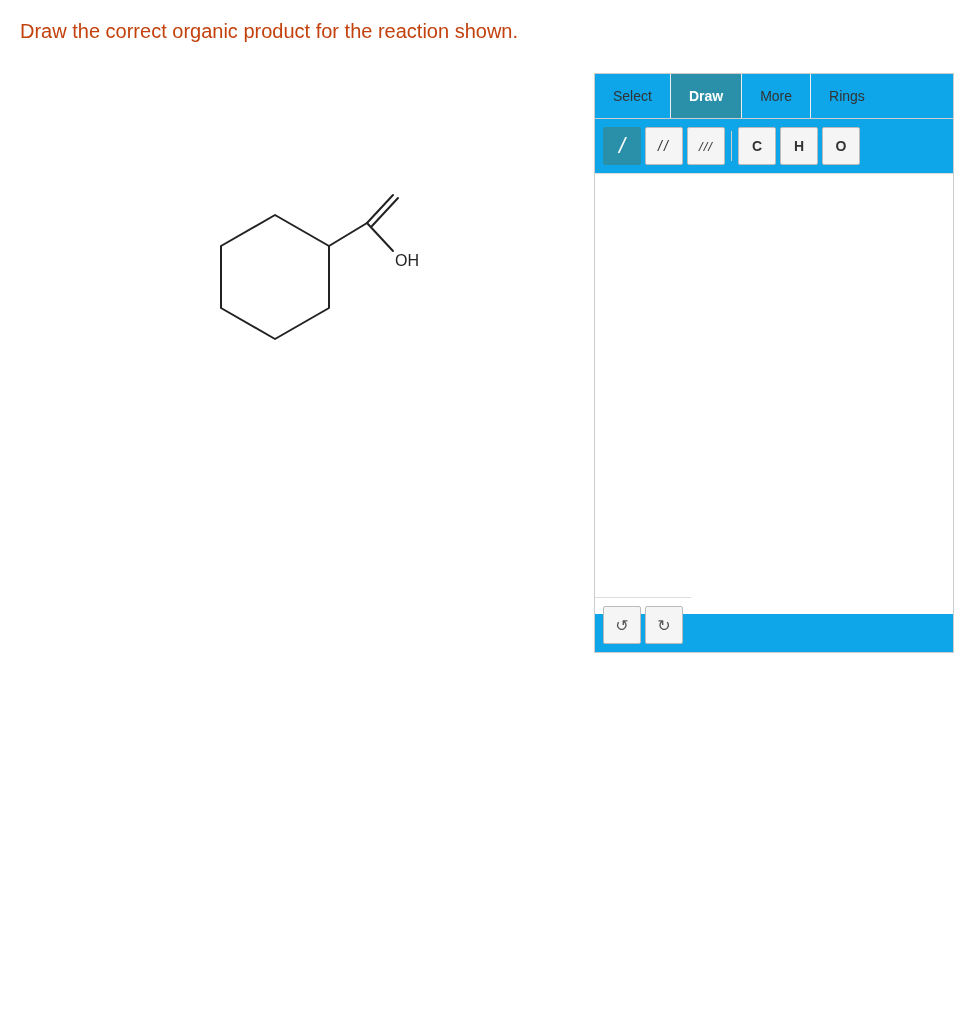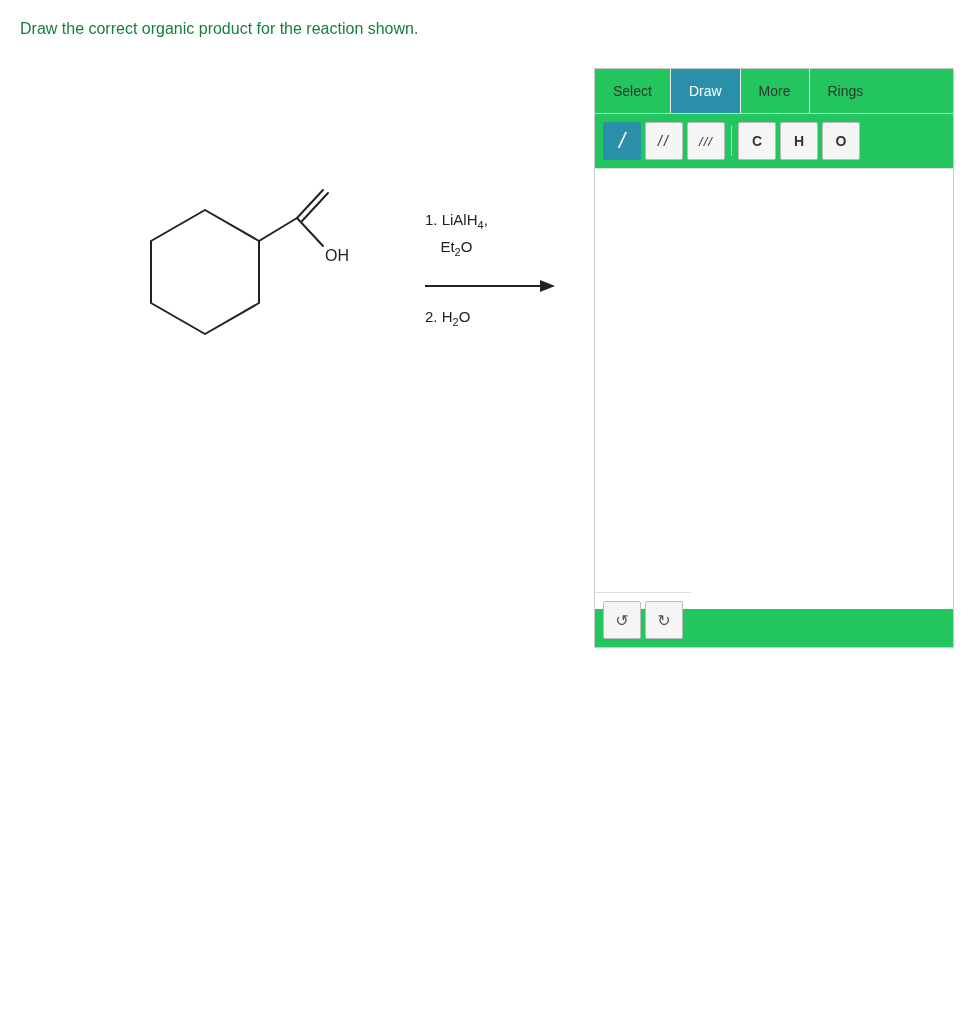--- a/index.html
+++ b/index.html
@@ -11,22 +11,22 @@
       position: relative;
       overflow-x: hidden;
     }
 
     .page-container {
       padding: 20px 20px 20px 20px;
       position: relative;
     }
 
     .instruction {
-      font-size: 16px;
-      color: #15803d;
+      font-size: 20px;
+      color: #c2410c;
       margin-bottom: 30px;
     }
 
     .content-area {
       display: flex;
       align-items: flex-start;
       position: relative;
     }
 
     
@@ -50,21 +50,21 @@
       font-size: 11px;
     }
 
     
     .drawing-panel {
       position: absolute;
       right: 0;
       top: 0;
       width: 360px;
       border: 1px solid #ccc;
-      background: #22c55e;
+      background: #0ea5e9;
       min-height: 580px;
     }
 
     .panel-toolbar {
       display: flex;
       align-items: center;
       border-bottom: 1px solid #ccc;
       padding: 0;
     }
 
@@ -74,21 +74,21 @@
       color: #333;
       cursor: pointer;
       border: none;
       background: none;
       border-right: 1px solid #eee;
     }
 
     .toolbar-tab.active {
       background: #2a8fa8;
       color: #fff;
-      font-weight: 400;
+      font-weight: 700;
     }
 
     .toolbar-tab:last-child {
       border-right: none;
     }
 
     .panel-tools-row {
       display: flex;
       align-items: center;
       padding: 8px 8px;
@@ -192,36 +192,20 @@
           <line x1="222" y1="90" x2="248" y2="62"></line>
           <line x1="227" y1="93" x2="253" y2="65"></line>
 
           <line x1="222" y1="90" x2="248" y2="118"></line>
         </g>
 
         <text x="250" y="133" font-size="16" font-family="Arial" fill="#222">OH</text>
 
       </svg>
 
-      <div style="display:flex; flex-direction:column; align-items:flex-start; margin-top:30px; margin-left:10px;">
-        <div class="conditions-text">
-          1. LiAlH<sub>4</sub>,<br>
-          Et<sub>2</sub>O
-        </div>
-
-        <div style="margin: 8px 0; display:flex; align-items:center;">
-          <svg width="130" height="22" viewBox="0 0 130 22">
-            <line x1="0" y1="11" x2="115" y2="11" stroke="#222" stroke-width="2"></line>
-            <polygon points="115,5 130,11 115,17" fill="#222"></polygon>
-          </svg>
-        </div>
-        <div class="conditions-text">
-          2. H<sub>2</sub>O
-        </div>
-      </div>
     </div>
 
     <div class="drawing-panel">
 
       <div class="panel-toolbar">
         <button class="toolbar-tab">Select</button>
         <button class="toolbar-tab active">Draw</button>
         <button class="toolbar-tab">More</button>
         <button class="toolbar-tab">Rings</button>
       </div>

